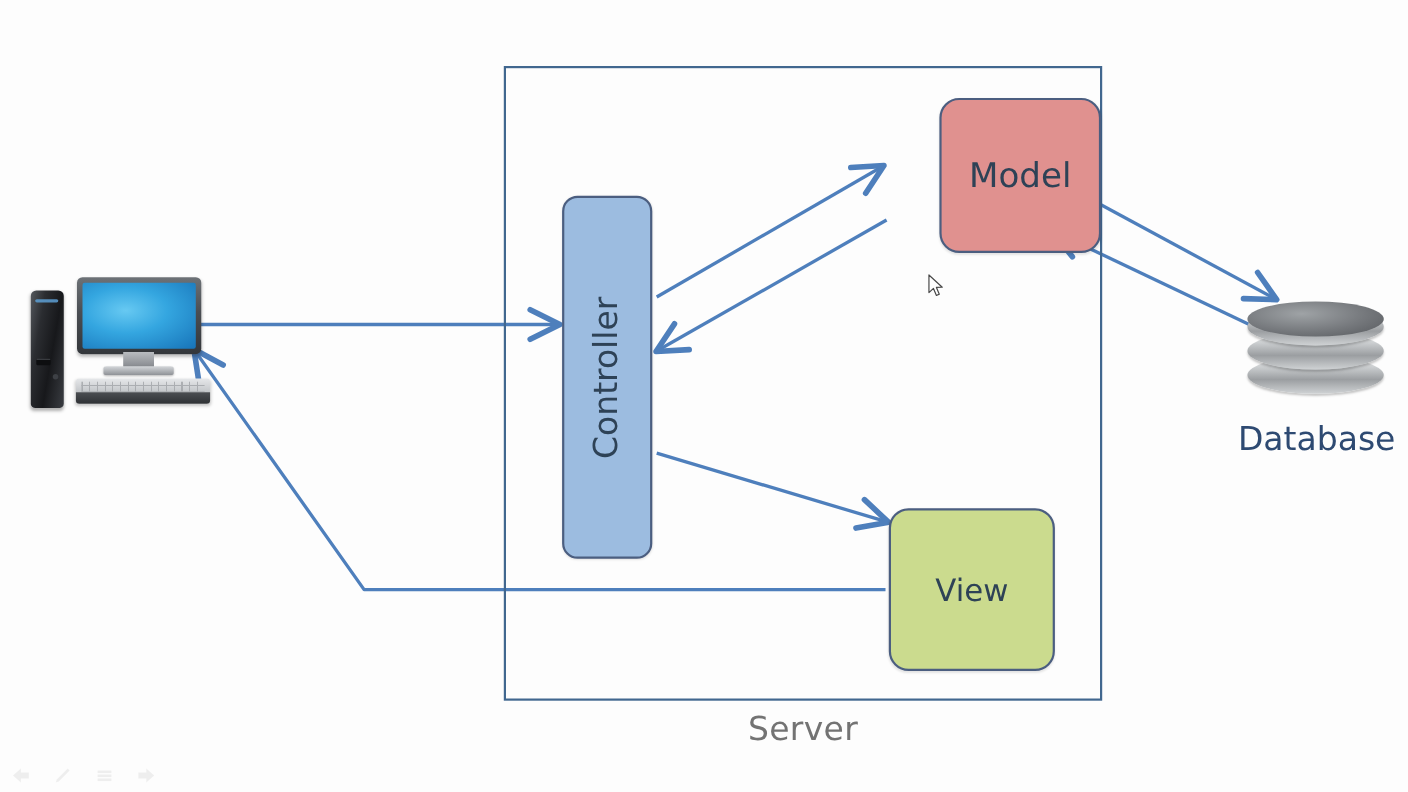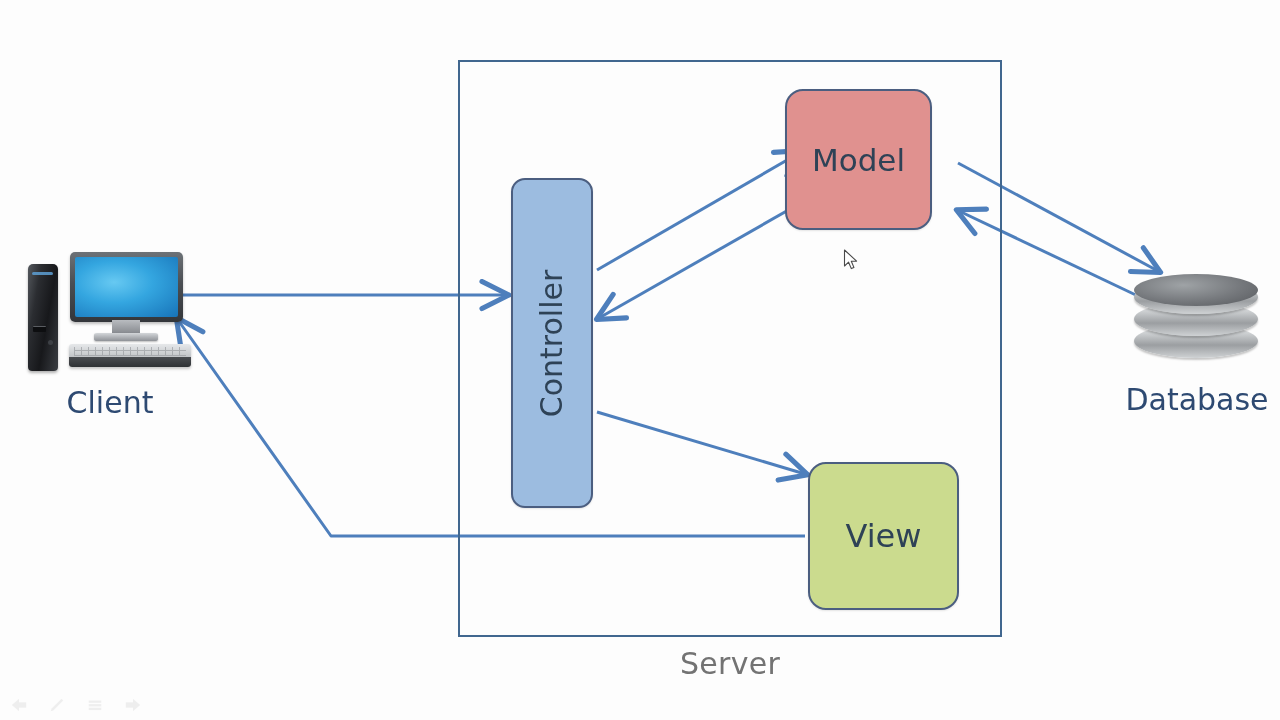--- a/index.html
+++ b/index.html
@@ -64,35 +64,35 @@
     height: 330px;
     background: #9CBCE0;
     border-radius: 14px;
   }
   .node-controller .node-label {
     transform: rotate(-90deg);
     white-space: nowrap;
     font-size: 30px;
   }
   .node-model {
-    left: 785px;
+    left: 854px;
     top: 89px;
     width: 147px;
     height: 141px;
     background: #E0918F;
   }
   .node-model .node-label { font-size: 31px; }
   .node-view {
     left: 808px;
     top: 462px;
     width: 151px;
     height: 148px;
     background: #CBDB8E;
   }
-  .node-view .node-label { font-size: 32px; }
+  .node-view .node-label { font-size: 28px; }
 
   
   .client-group {
     position: absolute;
     left: 22px;
     top: 252px;
     width: 176px;
     height: 125px;
   }
   .tower {
@@ -311,21 +311,20 @@
       <div class="tower-slot s1"></div>
       <div class="tower-dot"></div>
     </div>
     <div class="monitor">
       <div class="screen"></div>
     </div>
     <div class="stand-neck"></div>
     <div class="stand-base"></div>
     <div class="keyboard"></div>
   </div>
-  <div class="client-label">Client</div>
 
   <div class="db-group">
     <div class="db-disc d3"></div>
     <div class="db-disc d2"></div>
     <div class="db-disc d1"></div>
     <div class="db-top"></div>
   </div>
   <div class="db-label">Database</div>
 
   <svg class="cursor" viewBox="0 0 16 22" width="16" height="22">

